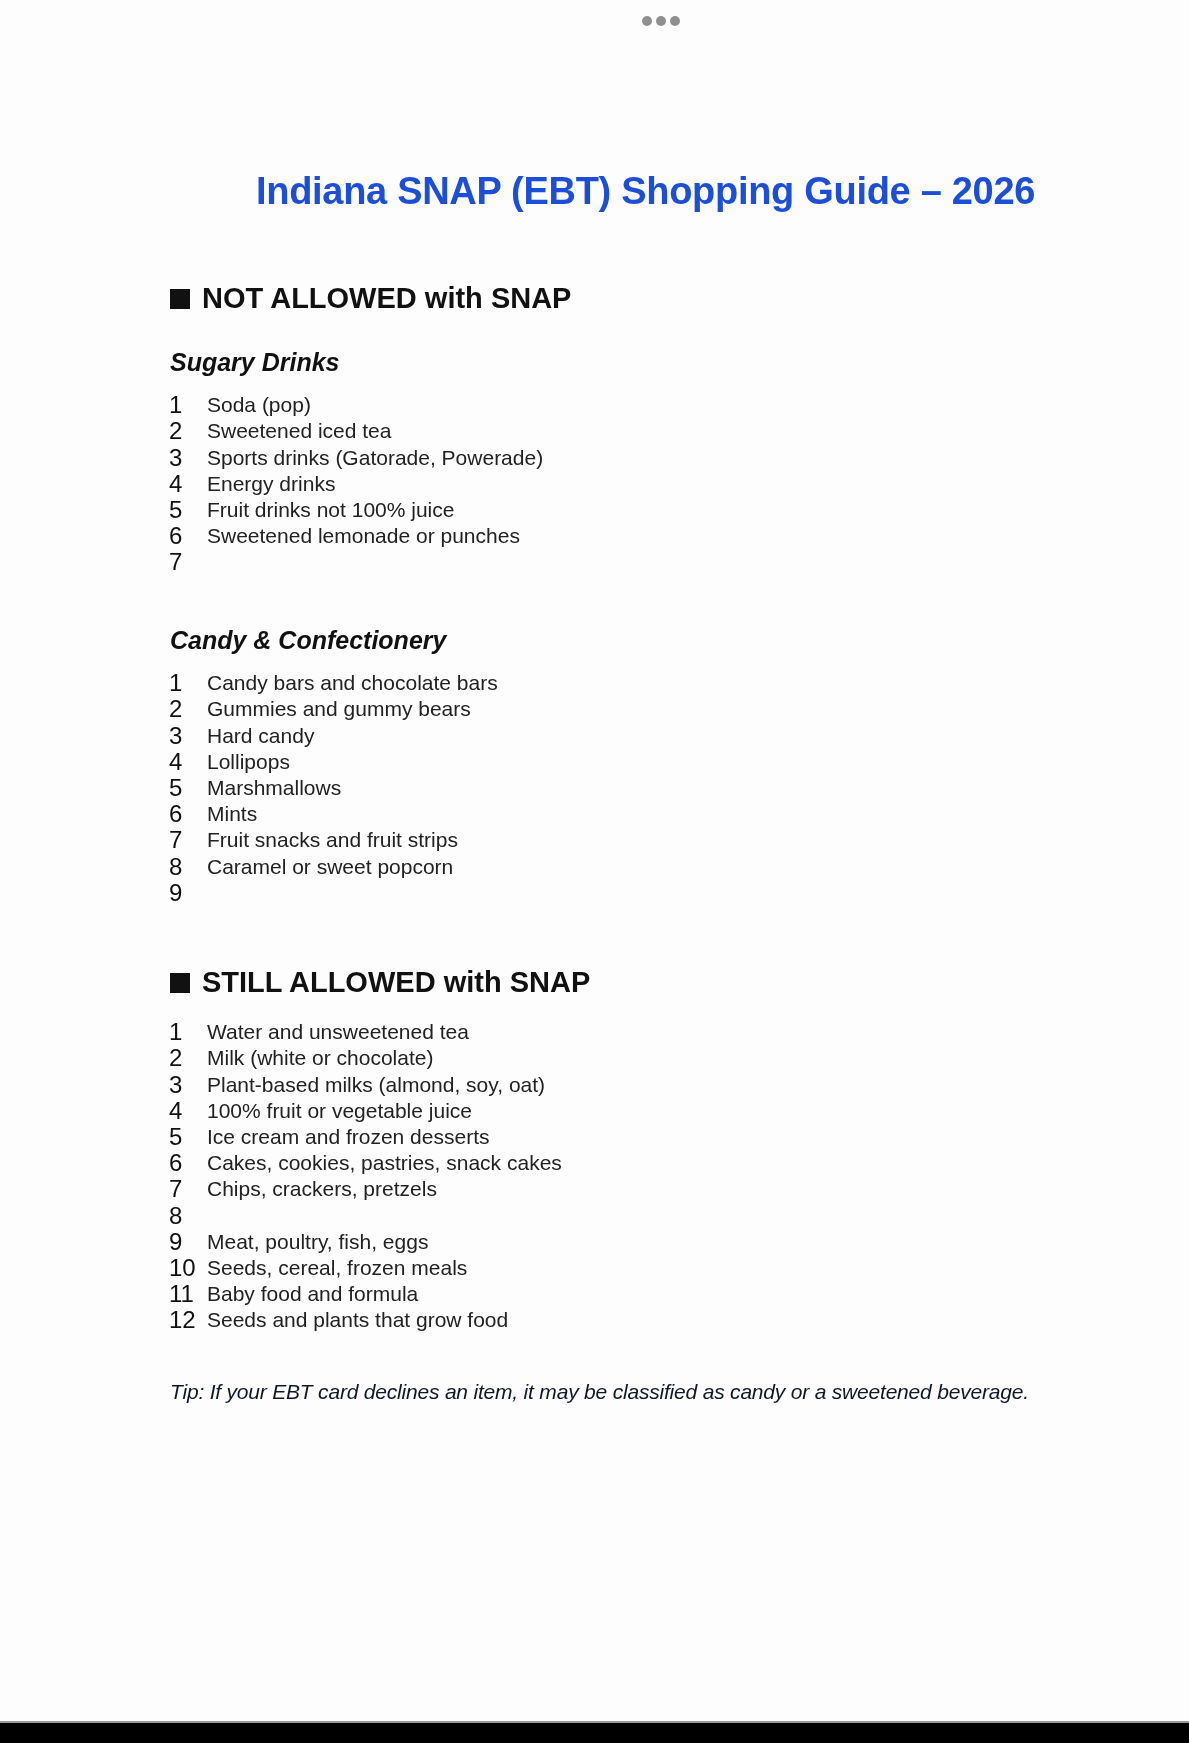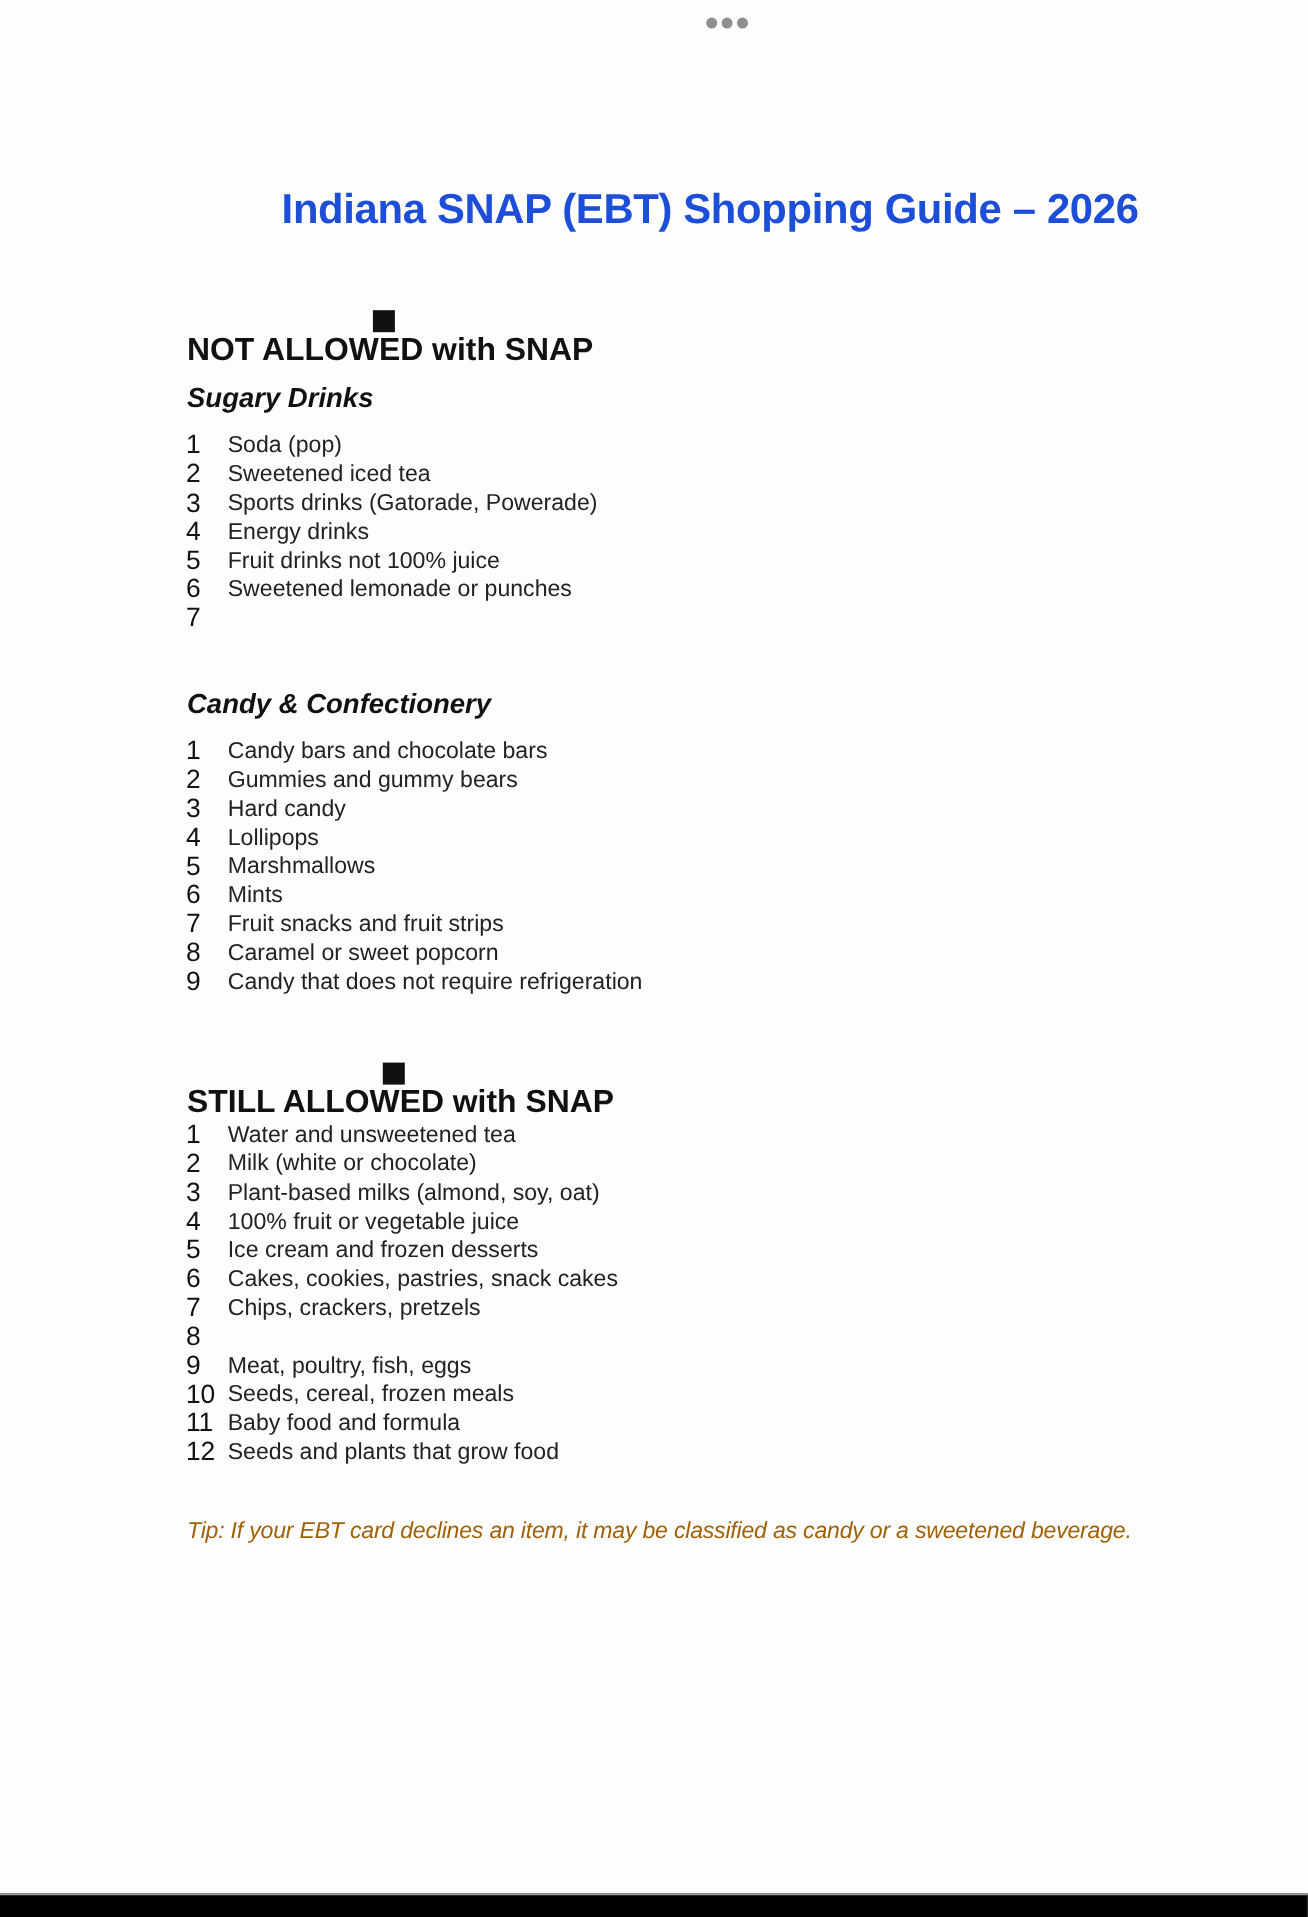--- a/index.html
+++ b/index.html
@@ -17,38 +17,38 @@
     .dot { width: 10px; height: 10px; border-radius: 50%; background: #8f8f8f; }
     .page { position: absolute; left: 0; top: 0; width: 1189px; }
     .title {
       position: absolute; left: 256px; top: 170px;
       font-size: 38px; font-weight: bold; letter-spacing: -0.3px;
       white-space: nowrap; color: #1d4ed8;
     }
     .section-heading {
       position: absolute; left: 170px;
       font-size: 29px; font-weight: bold;
-      display: flex; align-items: center; white-space: nowrap; flex-direction: column;
+      display: flex; align-items: center; white-space: nowrap;
     }
     .square { width: 20px; height: 20px; background: #111; margin-right: 12px; display: inline-block; }
     .subheading {
       position: absolute; left: 170px;
       font-size: 25px; font-weight: bold; font-style: italic;
       white-space: nowrap;
     }
     .list { position: absolute; left: 168px; margin: 0; padding: 0; list-style: none; }
     .list li {
       display: flex; height: 26.2px; align-items: flex-end;
       font-size: 21px; color: #222; white-space: nowrap;
     }
     .num { width: 38px; font-size: 24px; color: #111; line-height: 1; padding-left: 1px; }
     .item-text { line-height: 1; padding-bottom: 2px; }
     .tip {
       position: absolute; left: 170px; top: 1380px;
-      font-size: 21px; font-style: italic; color: #a16207; white-space: nowrap;
+      font-size: 21px; font-style: italic; color: #0f172a; white-space: nowrap;
       letter-spacing: -0.2px;
     }
     .bottom-bar {
       position: absolute; left: 0; top: 1721px; width: 1189px; height: 22px;
       background: #000; border-top: 2px solid #9a9a9a;
     }
   </style>
 </head>
 <body>
 
@@ -129,21 +129,20 @@
     <li>
         <span class="num">7</span>
         <span class="item-text">Fruit snacks and fruit strips</span>
       </li>
     <li>
         <span class="num">8</span>
         <span class="item-text">Caramel or sweet popcorn</span>
       </li>
     <li>
         <span class="num">9</span>
-        <span class="item-text">Candy that does not require refrigeration</span>
       </li>
   </ul>
 
   <div class="section-heading" style="top:966px;">
     <span class="square"></span>
     <span>STILL ALLOWED with SNAP</span>
   </div>
 
   <ul class="list" style="top:1018px;">
     <li>

